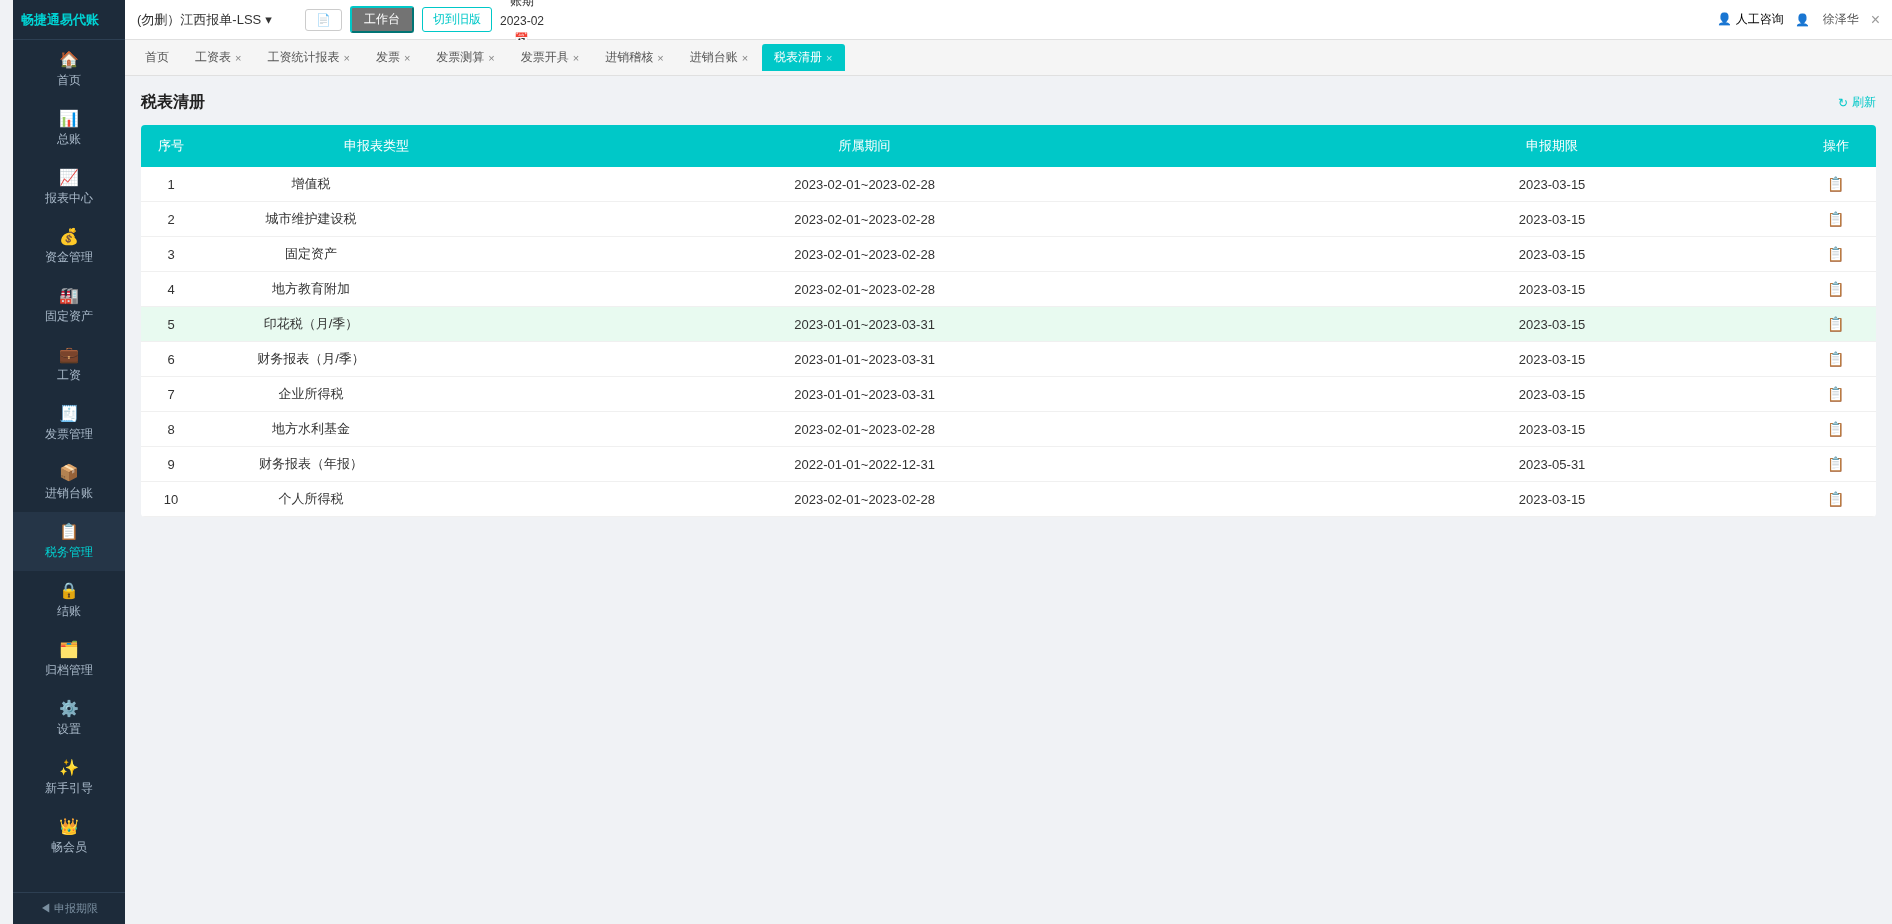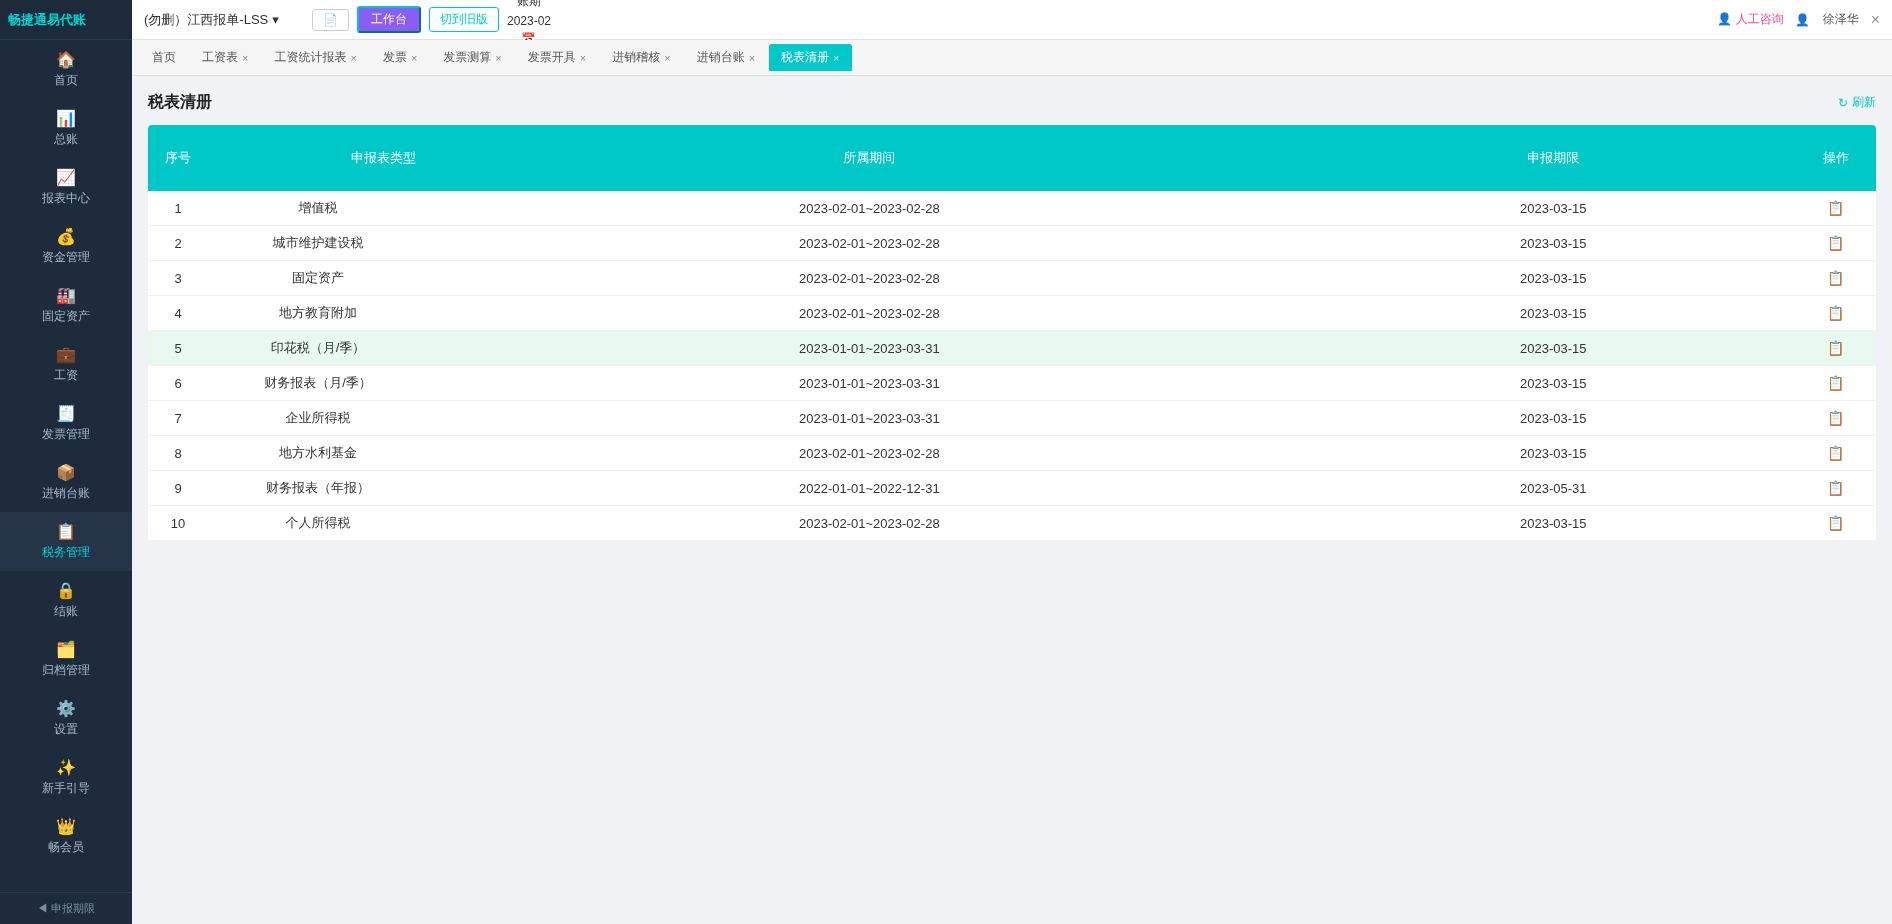--- a/index.html
+++ b/index.html
@@ -1,26 +1,27 @@
 <!DOCTYPE html>
 <html><head>
   <meta charset="utf-8">
   <style>
     * { margin: 0; padding: 0; box-sizing: border-box; }
     body { font-family: 'Microsoft YaHei', Arial, sans-serif; font-size: 13px; background: #f0f2f5; display: flex; height: 924px; overflow: hidden; }
 
     
     .sidebar {
-      width: 132px;
+      width: 112px;
       background: #1d2b3a;
       color: #cdd8e3;
       display: flex;
       flex-direction: column;
       flex-shrink: 0;
       height: 100%;
+      margin-left: 13px;
     }
     .sidebar-logo {
       padding: 10px 8px;
       color: #00d4d4;
       font-size: 13px;
       font-weight: bold;
       border-bottom: 1px solid #2d3f52;
       display: flex;
       align-items: center;
       gap: 4px;
@@ -79,21 +80,21 @@
     .topbar-btn {
       padding: 3px 10px;
       border: 1px solid #ccc;
       border-radius: 3px;
       background: #fff;
       cursor: pointer;
       font-size: 12px;
       color: #333;
     }
     .topbar-btn-cyan {
-      background: #8b5cf6;
+      background: #737373;
       color: #fff;
       border-color: #00c8c8;
       border-radius: 3px;
       padding: 3px 12px;
       font-size: 12px;
       cursor: pointer;
     }
     .topbar-btn-outline {
       border: 1px solid #00c8c8;
       color: #00c8c8;
@@ -194,21 +195,21 @@
       border-collapse: collapse;
       background: #fff;
       border-radius: 4px;
       overflow: hidden;
     }
     .data-table thead tr {
       background: #00c8c8;
       color: #fff;
     }
     .data-table thead th {
-      padding: 24px 12px;
+      padding: 12px 12px;
       text-align: center;
       font-weight: normal;
       font-size: 13px;
       white-space: nowrap;
     }
     .data-table tbody tr {
       border-bottom: 1px solid #f0f0f0;
     }
     .data-table tbody tr.highlighted { background: #e8faf0; }
     .data-table tbody td {
@@ -359,21 +360,21 @@
     </div>
     <button class="topbar-btn">📄</button>
     <button class="topbar-btn-cyan">工作台</button>
     <button class="topbar-btn-outline">切到旧版</button>
     <div class="topbar-period">
       <span>账期</span>
       <span>2023-02</span>
       <span style="cursor:pointer;">📅</span>
     </div>
     <div class="topbar-right">
-      <span style="cursor:pointer;color:#ec4899;">
+      <span style="cursor:pointer;color:#000000;">
         👤 <span>人工咨询</span>
       </span>
       <span>👤</span>
       <span>徐泽华</span>
       <span style="cursor:pointer;font-size:16px;color:#999;">×</span>
     </div>
   </div>
 
   <div class="tabbar">
     <div class="tab">

